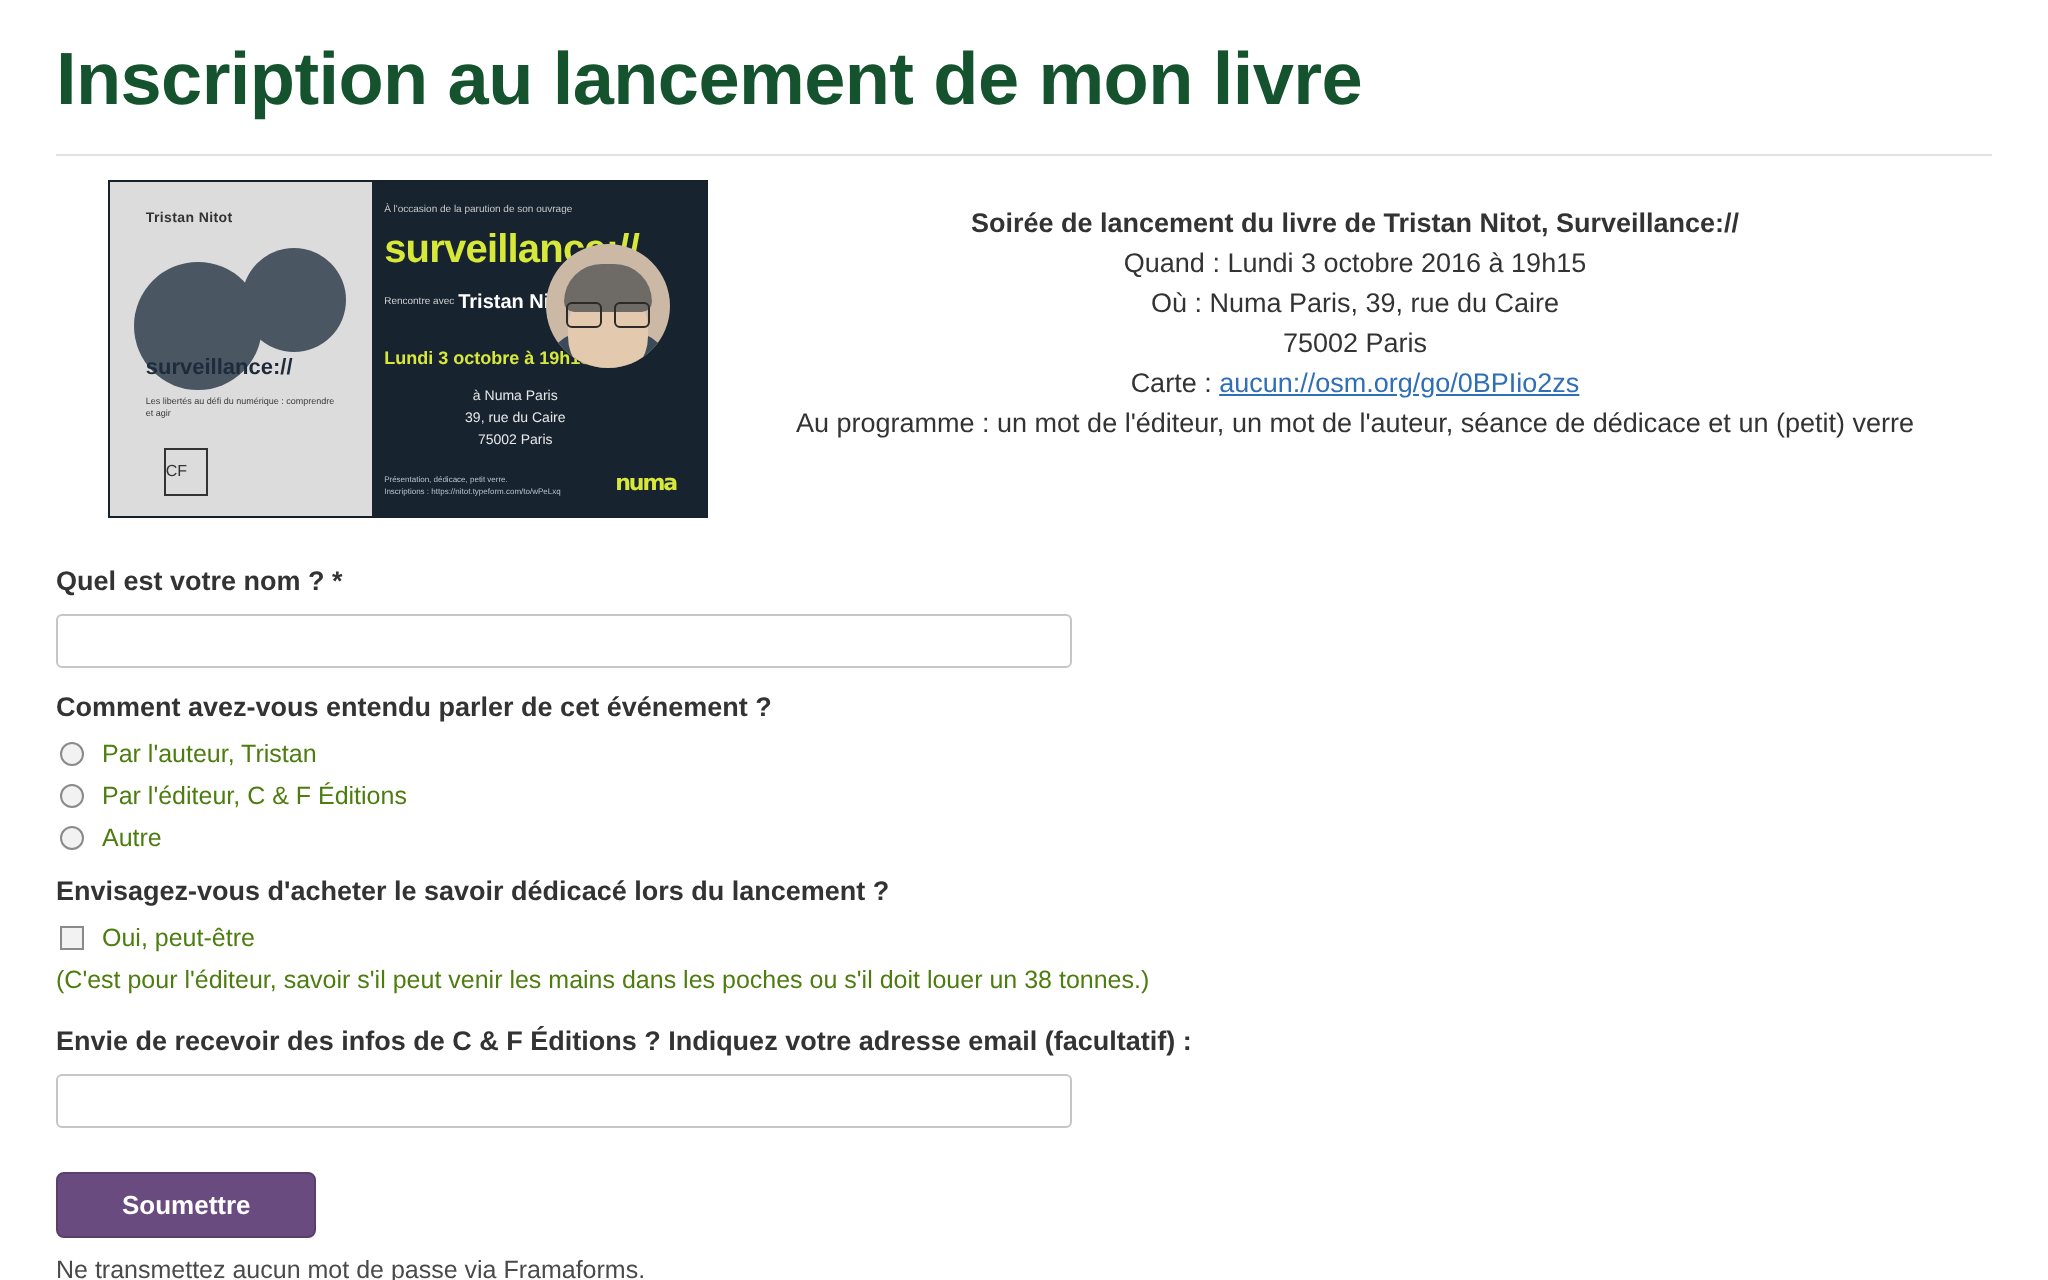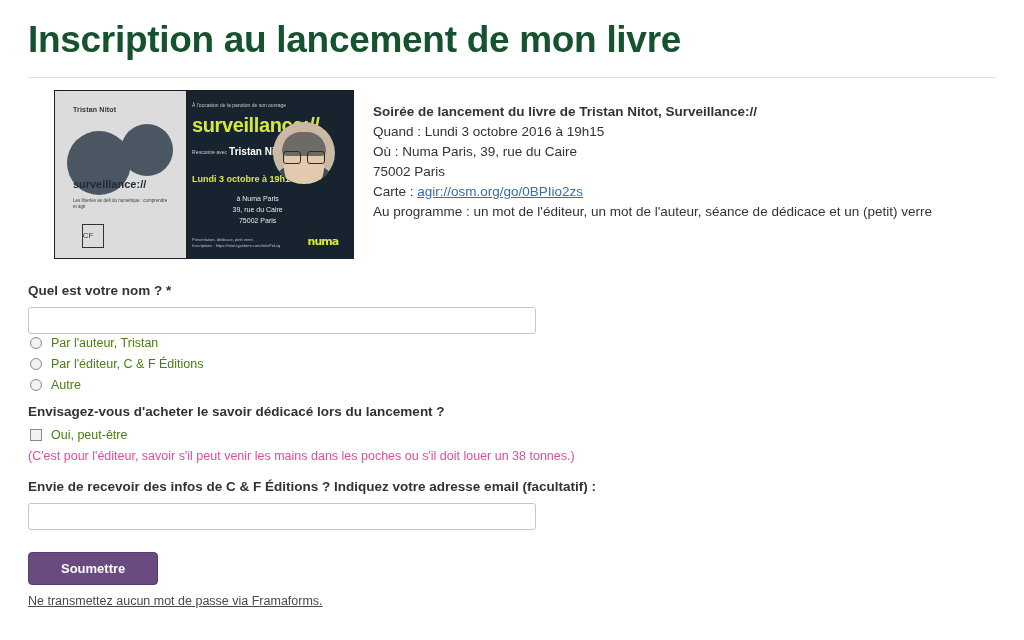--- a/index.html
+++ b/index.html
@@ -229,21 +229,21 @@
     bottom: 0;
     width: 60px;
     height: 18px;
     margin-left: -30px;
     border-radius: 30px 30px 0 0;
     background: #3a4a58;
   }
 
   .event-info {
     flex: 1 1 auto;
-    text-align: left;
+    text-align: center;
     font-size: 13.5px;
     line-height: 1.48;
     color: #333;
     padding-top: 12px;
     padding-left: 19px;
     padding-right: 14px;
   }
   .event-info .lead {
     font-weight: bold;
   }
@@ -295,21 +295,21 @@
     height: 12px;
     border: 1px solid #8a8a8a;
     background: #f2f2f2;
     margin-right: 9px;
     margin-left: 2px;
     box-sizing: border-box;
     flex: 0 0 auto;
   }
   .helper {
     font-size: 12.5px;
-    color: #ec4899;
+    color: #4d7c0f;
     margin: 6px 0 16px 0;
   }
   .submit-btn {
     margin-top: 22px;
     background: #6a4b7f;
     color: #ffffff;
     border: 1px solid #5a3f6d;
     border-radius: 4px;
     font-size: 13px;
     font-weight: bold;
@@ -365,32 +365,33 @@
         <div class="bc-glasses"></div>
       </div>
     </div>
 
     <div class="event-info">
       <div class="lead">Soirée de lancement du livre de Tristan Nitot, Surveillance://</div>
       <div>Quand : Lundi 3 octobre 2016 à 19h15</div>
       <div>Où : Numa Paris, 39, rue du Caire</div>
       <div>75002 Paris</div>
       <div>
-        <span>Carte : </span><a href="#">agir://osm.org/go/0BPIio2zs</a>
+        <span>Carte : </span><a href="#">aucun://osm.org/go/0BPIio2zs</a>
       </div>
       <div>Au programme : un mot de l'éditeur, un mot de l'auteur, séance de dédicace et un (petit) verre</div>
     </div>
 
   </div>
 
   <div class="form-area">
 
     <div class="q-label first">Quel est votre nom ? *</div>
     <input class="text-input" type="text" value="" placeholder="" style="">
 
+    <div class="q-label">Comment avez-vous entendu parler de cet événement ?</div>
     <div class="radio-group">
       <div class="radio-row">
         <span class="dot"></span>
         <span>Par l'auteur, Tristan</span>
       </div>
       <div class="radio-row">
         <span class="dot"></span>
         <span>Par l'éditeur, C &amp; F Éditions</span>
       </div>
       <div class="radio-row">

